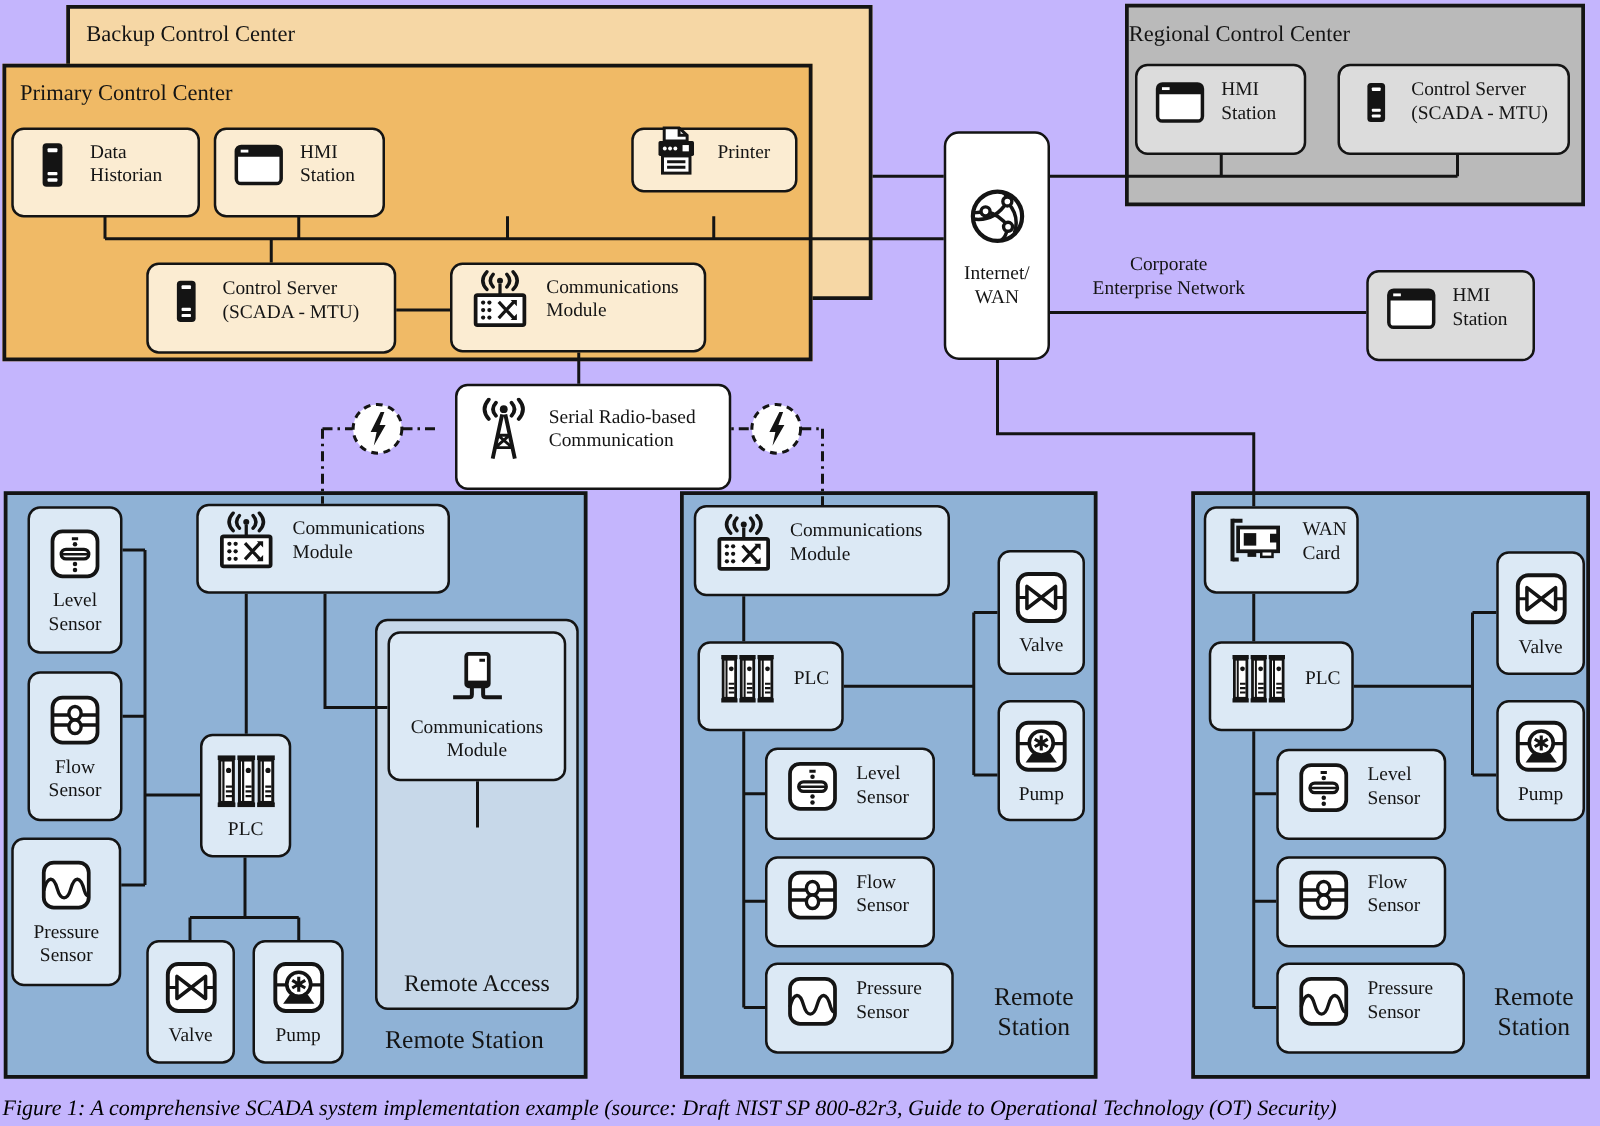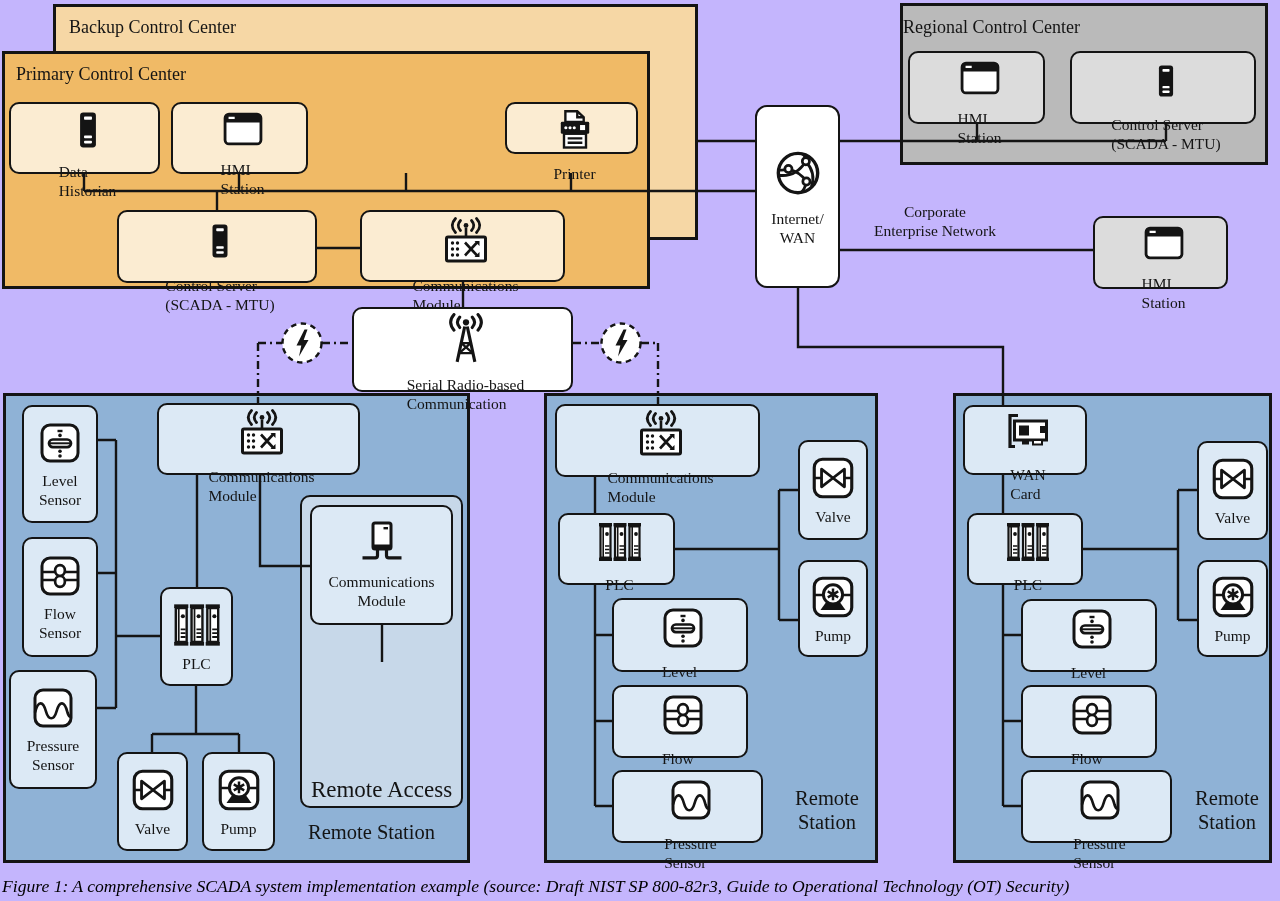--- a/index.html
+++ b/index.html
@@ -4,21 +4,21 @@
 <style>
   html,body{margin:0;padding:0;background:#fff}
   #canvas{position:relative;width:1280px;height:901px;background:#c4b5fd;
           font-family:Liberation Serif, serif;color:#141414;overflow:hidden}
   .container{position:absolute;border:3px solid #141414;box-sizing:border-box;z-index:1}
   .ctitle{font-size:18px;color:#141414}
   .subbox{position:absolute;border:2.2px solid #141414;border-radius:10px;box-sizing:border-box;z-index:2}
   #wires{position:absolute;left:0;top:0;z-index:3;pointer-events:none}
   .node{position:absolute;display:flex;border:2.2px solid #141414;border-radius:10px;
         box-sizing:border-box;z-index:4;align-items:center}
-  .h{flex-direction:column;gap:11px;padding:4px 6px 16px 12px;text-align:left}
+  .h{flex-direction:row;gap:11px;padding:4px 6px 16px 12px;text-align:left}
   .v{flex-direction:column;justify-content:center;gap:5px;text-align:center;padding:3px}
   .cream{background:#fbecd2}
   .grayn{background:#dcdcdc}
   .bluen{background:#dce9f5}
   .whiten{background:#ffffff}
   .lbl{font-size:15.5px;line-height:1.22;white-space:pre-line;color:#141414}
   .freelabel{position:absolute;z-index:4;color:#141414;text-align:center;white-space:pre-line}
   .ic{display:block;flex:0 0 auto}
   .ic svg{display:block}
   #caption{position:absolute;left:2px;top:876px;width:1278px;z-index:5;
@@ -274,21 +274,21 @@
   <div class="node h grayn" style="left:1093px;top:216px;width:135px;height:73px">
     <span class="ic">
         <svg width="44" height="42">
           <use href="#hmi-window-icon"></use>
         </svg>
       </span>
     <span class="lbl">HMI
 Station</span>
   </div>
 
-  <div class="node h whiten" style="left:352px;top:307px;width:221px;height:85px">
+  <div class="node h whiten" style="left:364px;top:307px;width:221px;height:85px">
     <span class="ic">
         <svg width="50" height="52">
           <use href="#radio-tower-icon"></use>
         </svg>
       </span>
     <span class="lbl">Serial Radio-based
 Communication</span>
   </div>
   <span class="bolt ic" style="left:280px;top:321px">
     <svg width="44" height="44">
@@ -363,21 +363,21 @@
   </div>
   <div class="node v bluen" style="left:310px;top:505px;width:143px;height:120px">
     <span class="ic">
         <svg width="54" height="48">
           <use href="#modem-icon"></use>
         </svg>
       </span>
     <span class="lbl">Communications
 Module</span>
   </div>
-  <div class="freelabel" style="left:300px;top:777px;width:163px;font-size:23px">Remote Access</div>
+  <div class="freelabel" style="left:300px;top:777px;width:163px;font-size:19px">Remote Access</div>
   <div class="freelabel" style="left:278px;top:821px;width:187px;font-size:20.5px">Remote Station</div>
 
   <div class="node h bluen" style="left:555px;top:404px;width:205px;height:73px">
     <span class="ic">
         <svg width="52" height="48">
           <use href="#comm-module-icon"></use>
         </svg>
       </span>
     <span class="lbl">Communications
 Module</span>

